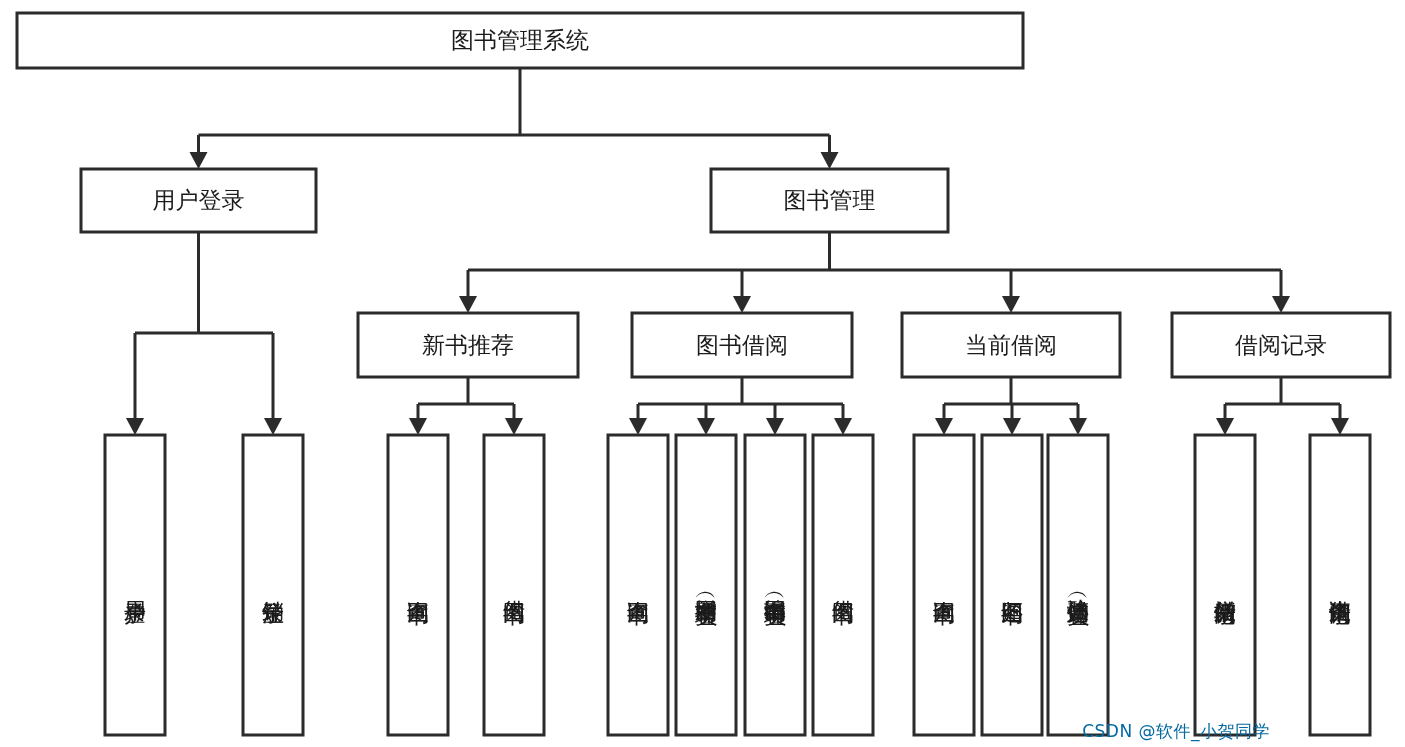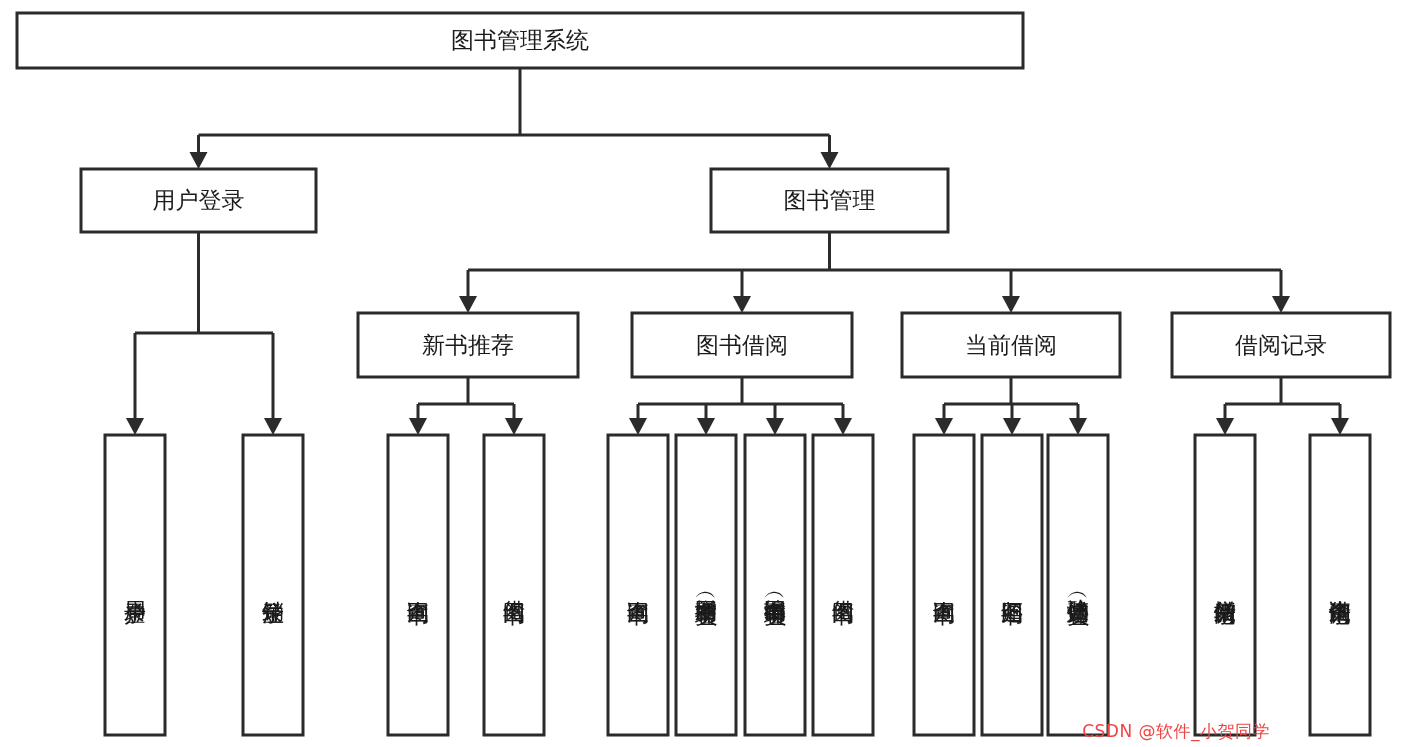--- a/index.html
+++ b/index.html
@@ -65,21 +65,21 @@
     text-align: center;
     white-space: nowrap;
     pointer-events: none;
   }
   .watermark {
     position: absolute;
     right: 8px;
     bottom: 4px;
     font-family: "DejaVu Sans", "Liberation Sans", sans-serif;
     font-size: 17px;
-    color: #ef4444;
+    color: #0369a1;
     letter-spacing: 0.5px;
     white-space: nowrap;
   }
 </style>
 </head>
 <body>
 
 <div id="diagram-root">
 
   <svg id="tree-svg" viewBox="0 0 1405 747">

